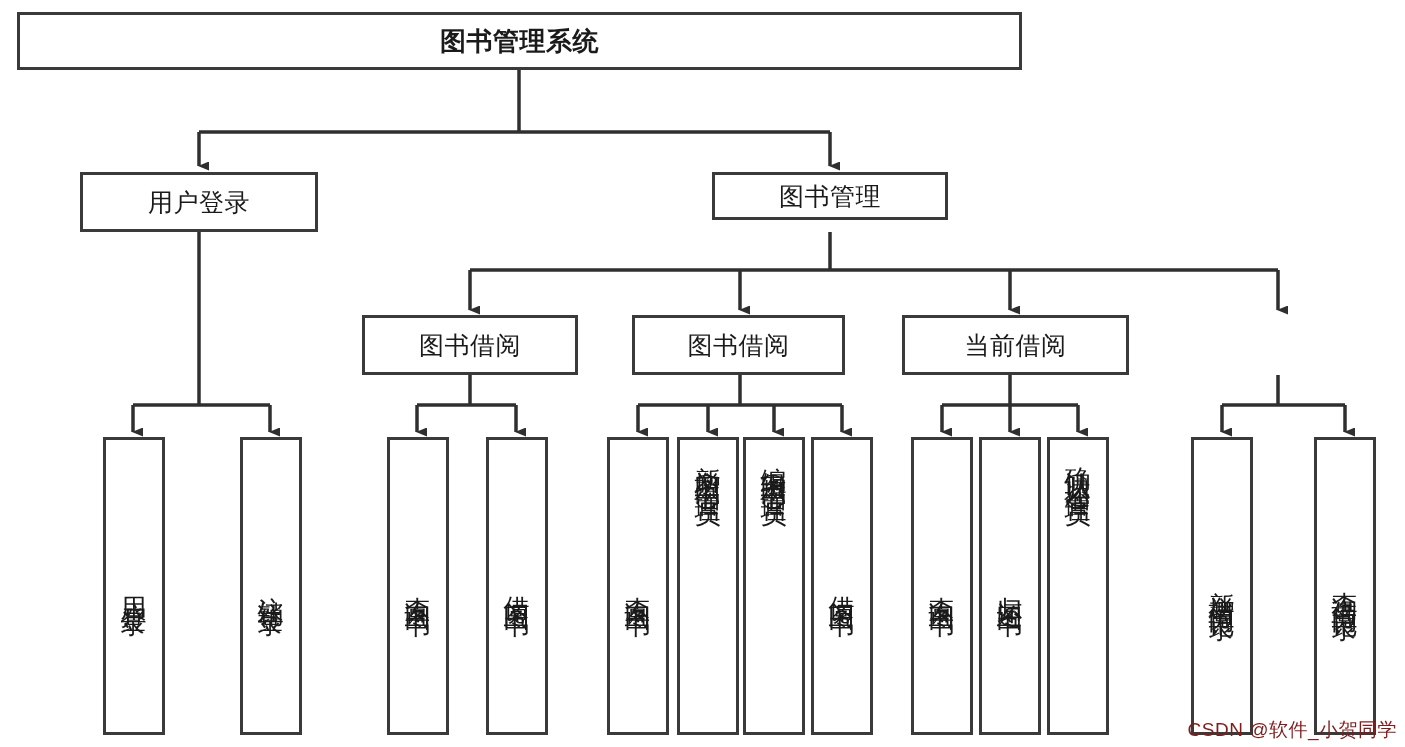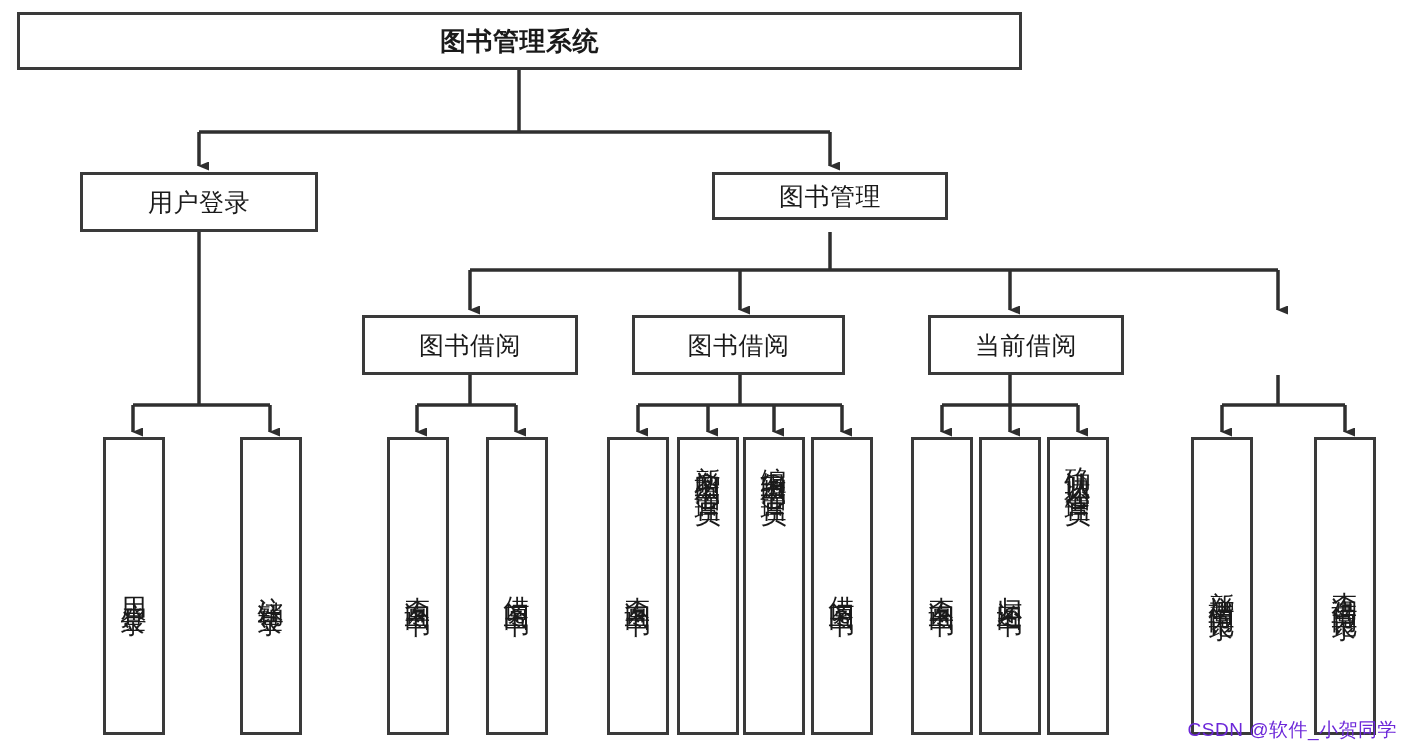--- a/index.html
+++ b/index.html
@@ -59,21 +59,21 @@
   }
   .node.v.mid {
     align-items: center;
     padding-top: 0;
   }
   .watermark {
     position: absolute;
     right: 8px;
     bottom: 4px;
     font-size: 19px;
-    color: #6d28d9;
+    color: #7f1d1d;
     letter-spacing: 0.5px;
     z-index: 3;
     white-space: nowrap;
   }
 </style>
 </head>
 <body>
 
 <div id="canvas">
 
@@ -139,21 +139,21 @@
   <div class="node h" style="left:712px; top:172px; width:236px; height:48px;">
     <span class="label">图书管理</span>
   </div>
 
   <div class="node h" style="left:362px; top:315px; width:216px; height:60px;">
     <span class="label">图书借阅</span>
   </div>
   <div class="node h" style="left:632px; top:315px; width:213px; height:60px;">
     <span class="label">图书借阅</span>
   </div>
-  <div class="node h" style="left:928px; top:315px; width:196px; height:60px;">
+  <div class="node h" style="left:902px; top:315px; width:227px; height:60px;">
     <span class="label">当前借阅</span>
   </div>
 
   <div class="node v mid" style="left:103px; top:437px; width:62px; height:298px;">
     <span class="label">用户登录</span>
   </div>
   <div class="node v mid" style="left:240px; top:437px; width:62px; height:298px;">
     <span class="label">注销登录</span>
   </div>
 

